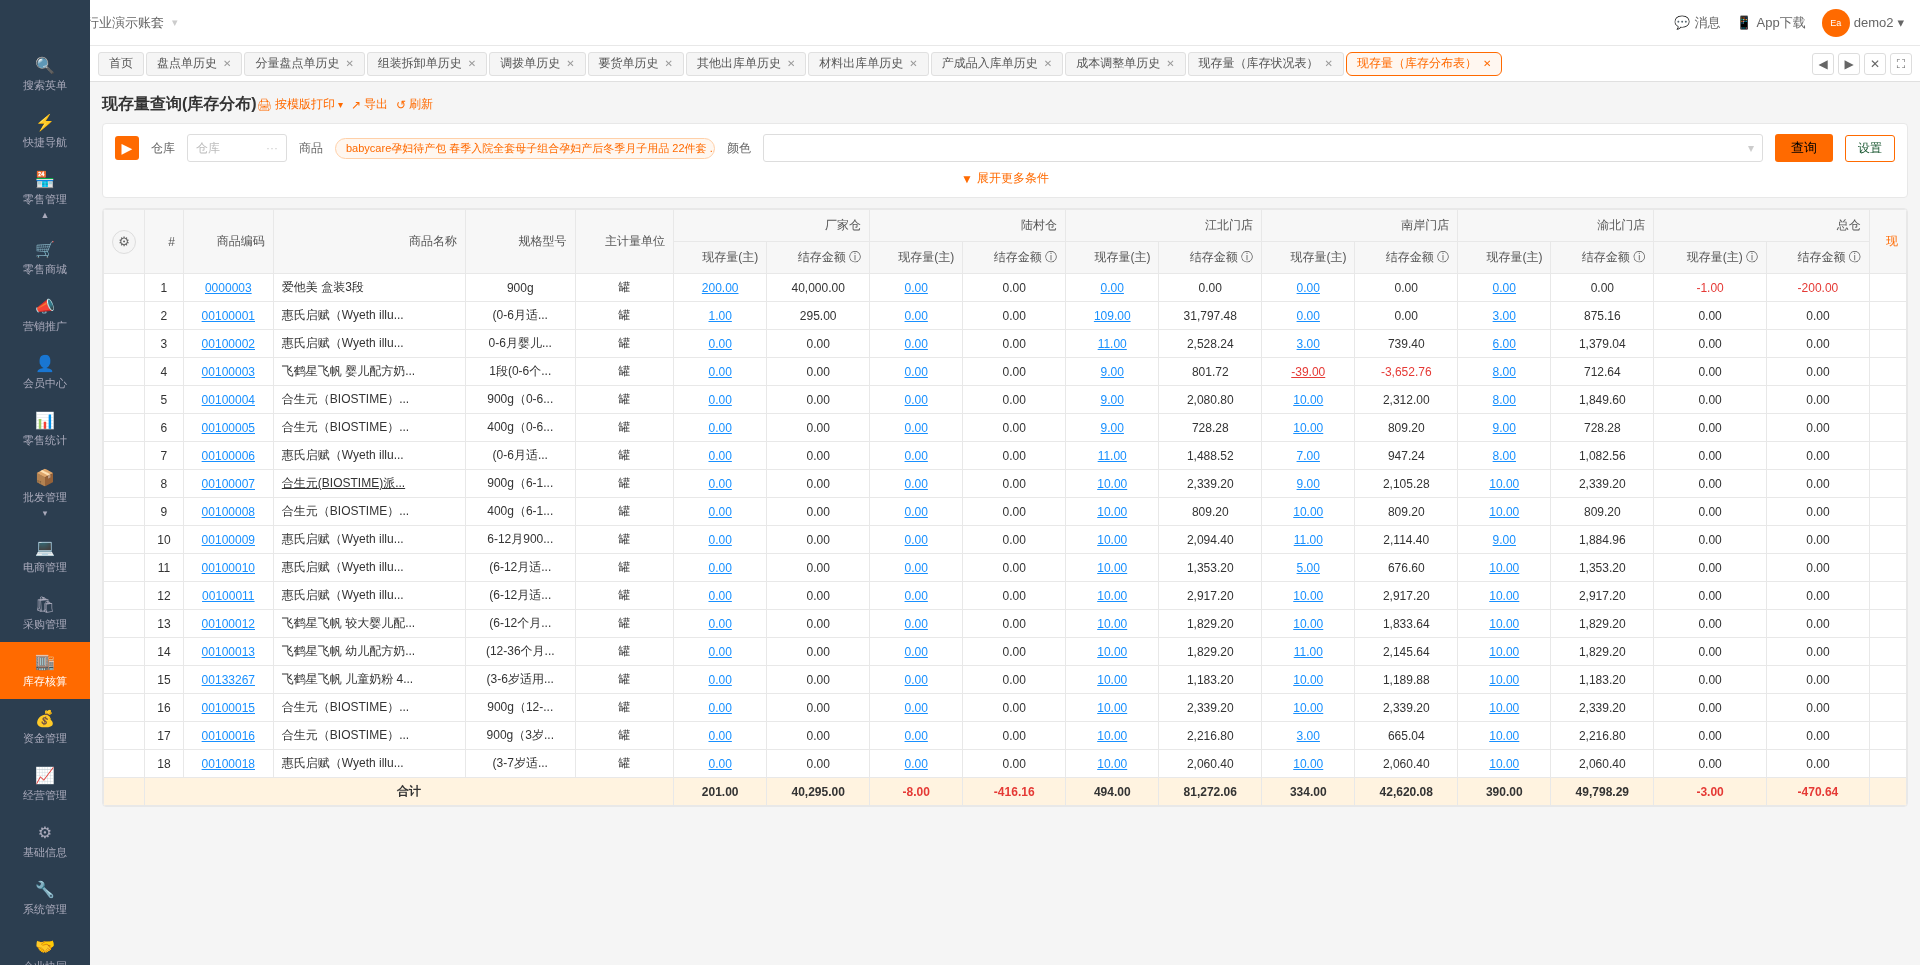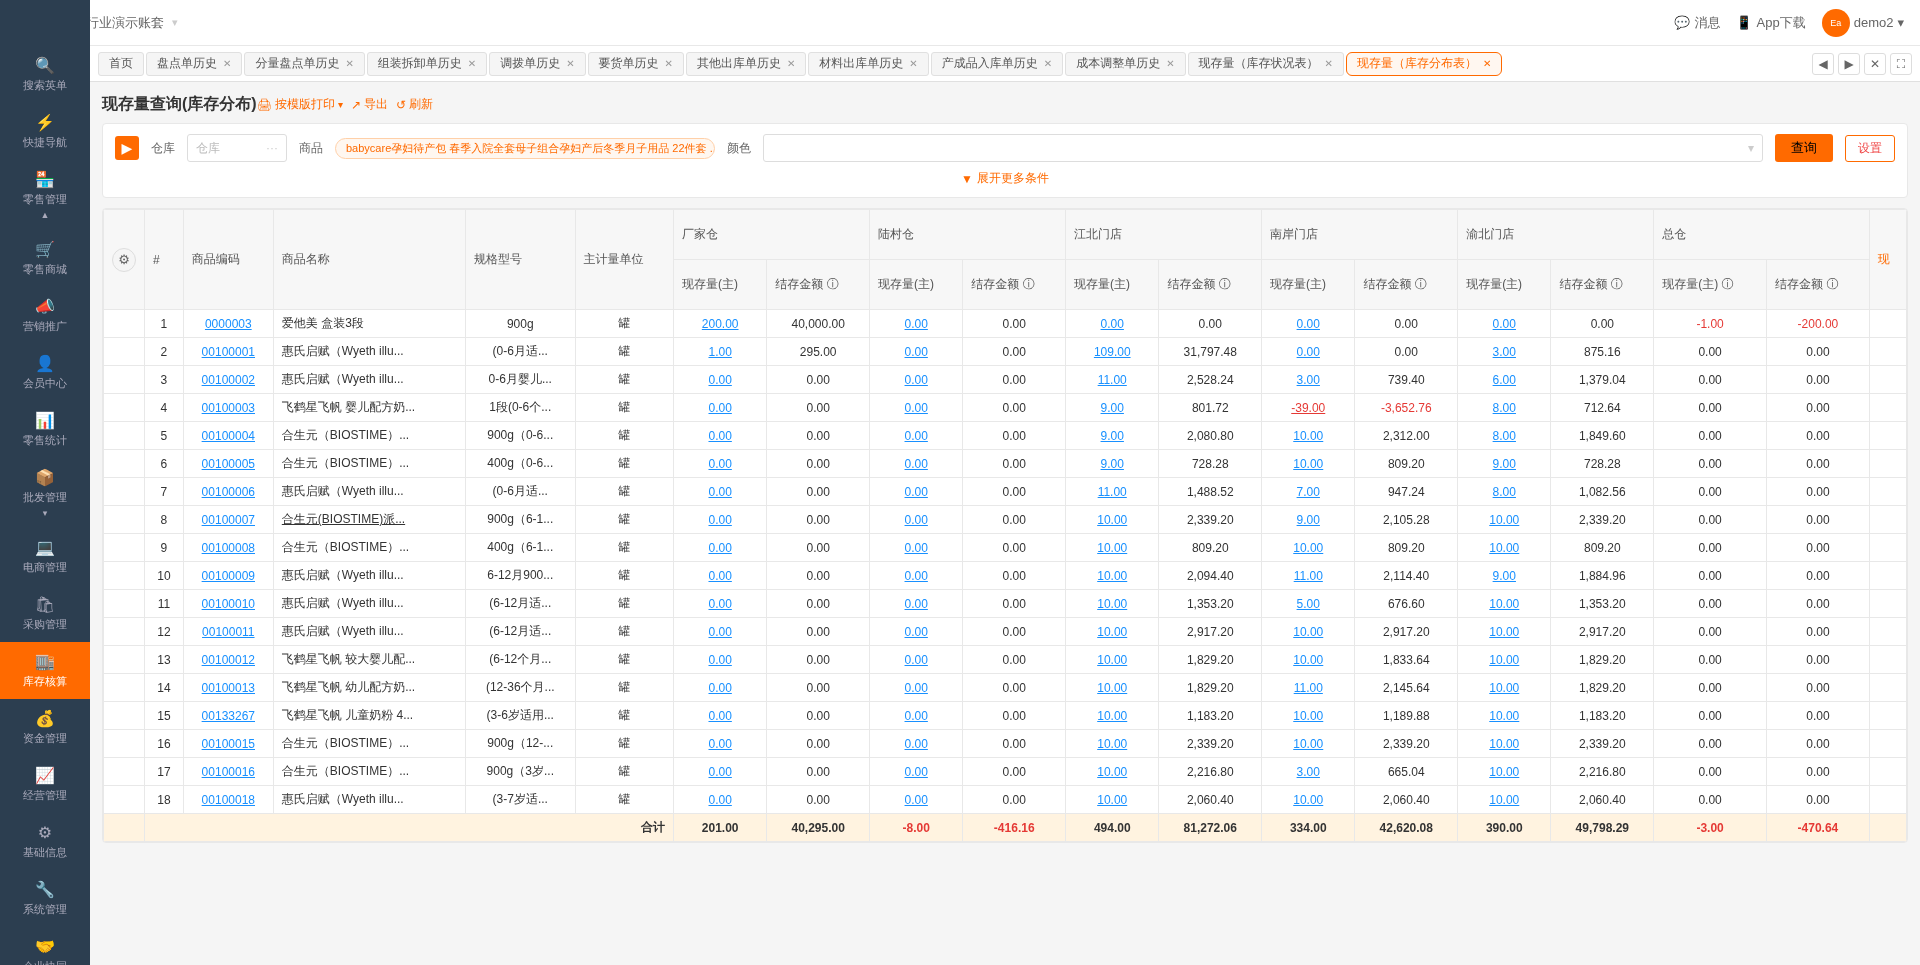--- a/index.html
+++ b/index.html
@@ -151,21 +151,21 @@
       background: #ff6a00;
       color: #000000;
       border: none;
       border-radius: 3px;
       padding: 5px 16px;
       cursor: pointer;
       font-size: 13px;
     }
     .btn-setting {
       background: #fff;
-      color: #ef4444;
+      color: #14532d;
       border: 1px solid #ff6a00;
       border-radius: 3px;
       padding: 4px 12px;
       cursor: pointer;
       font-size: 12px;
     }
     .expand-row { display: flex; align-items: center; justify-content: center; margin-top: 8px; color: #ff6a00; cursor: pointer; font-size: 12px; gap: 4px; }
 
     
     .table-wrap {
@@ -175,22 +175,22 @@
       overflow: auto;
     }
     table {
       border-collapse: collapse;
       width: 100%;
       font-size: 12px;
     }
     thead tr th {
       background: #f7f7f7;
       border: 1px solid #e8e8e8;
-      padding: 16px 8px;
-      text-align: left;
+      padding: 7px 8px;
+      text-align: right;
       font-weight: 500;
       white-space: nowrap;
       color: #555;
     }
     thead tr.header-group th {
       background: #f7f7f7;
     }
     tbody tr td {
       border: 1px solid #e8e8e8;
       padding: 5px 8px;
@@ -852,21 +852,21 @@
     <td class="text-link ">10.00</td>
     <td class="">2,060.40</td>
     <td class="text-link">10.00</td>
     <td>2,060.40</td>
     <td class="">0.00</td>
     <td class="">0.00</td>
     <td></td>
   </tr>
           <tr class="summary">
   <td></td>
-  <td colspan="5" style="text-align:right;padding-left:8px;">合计</td>
+  <td colspan="5" style="text-align:center;padding-left:8px;">合计</td>
   <td>201.00</td>
   <td>40,295.00</td>
   <td class="text-red">-8.00</td>
   <td class="text-red">-416.16</td>
   <td>494.00</td>
   <td>81,272.06</td>
   <td>334.00</td>
   <td>42,620.08</td>
   <td>390.00</td>
   <td>49,798.29</td>

